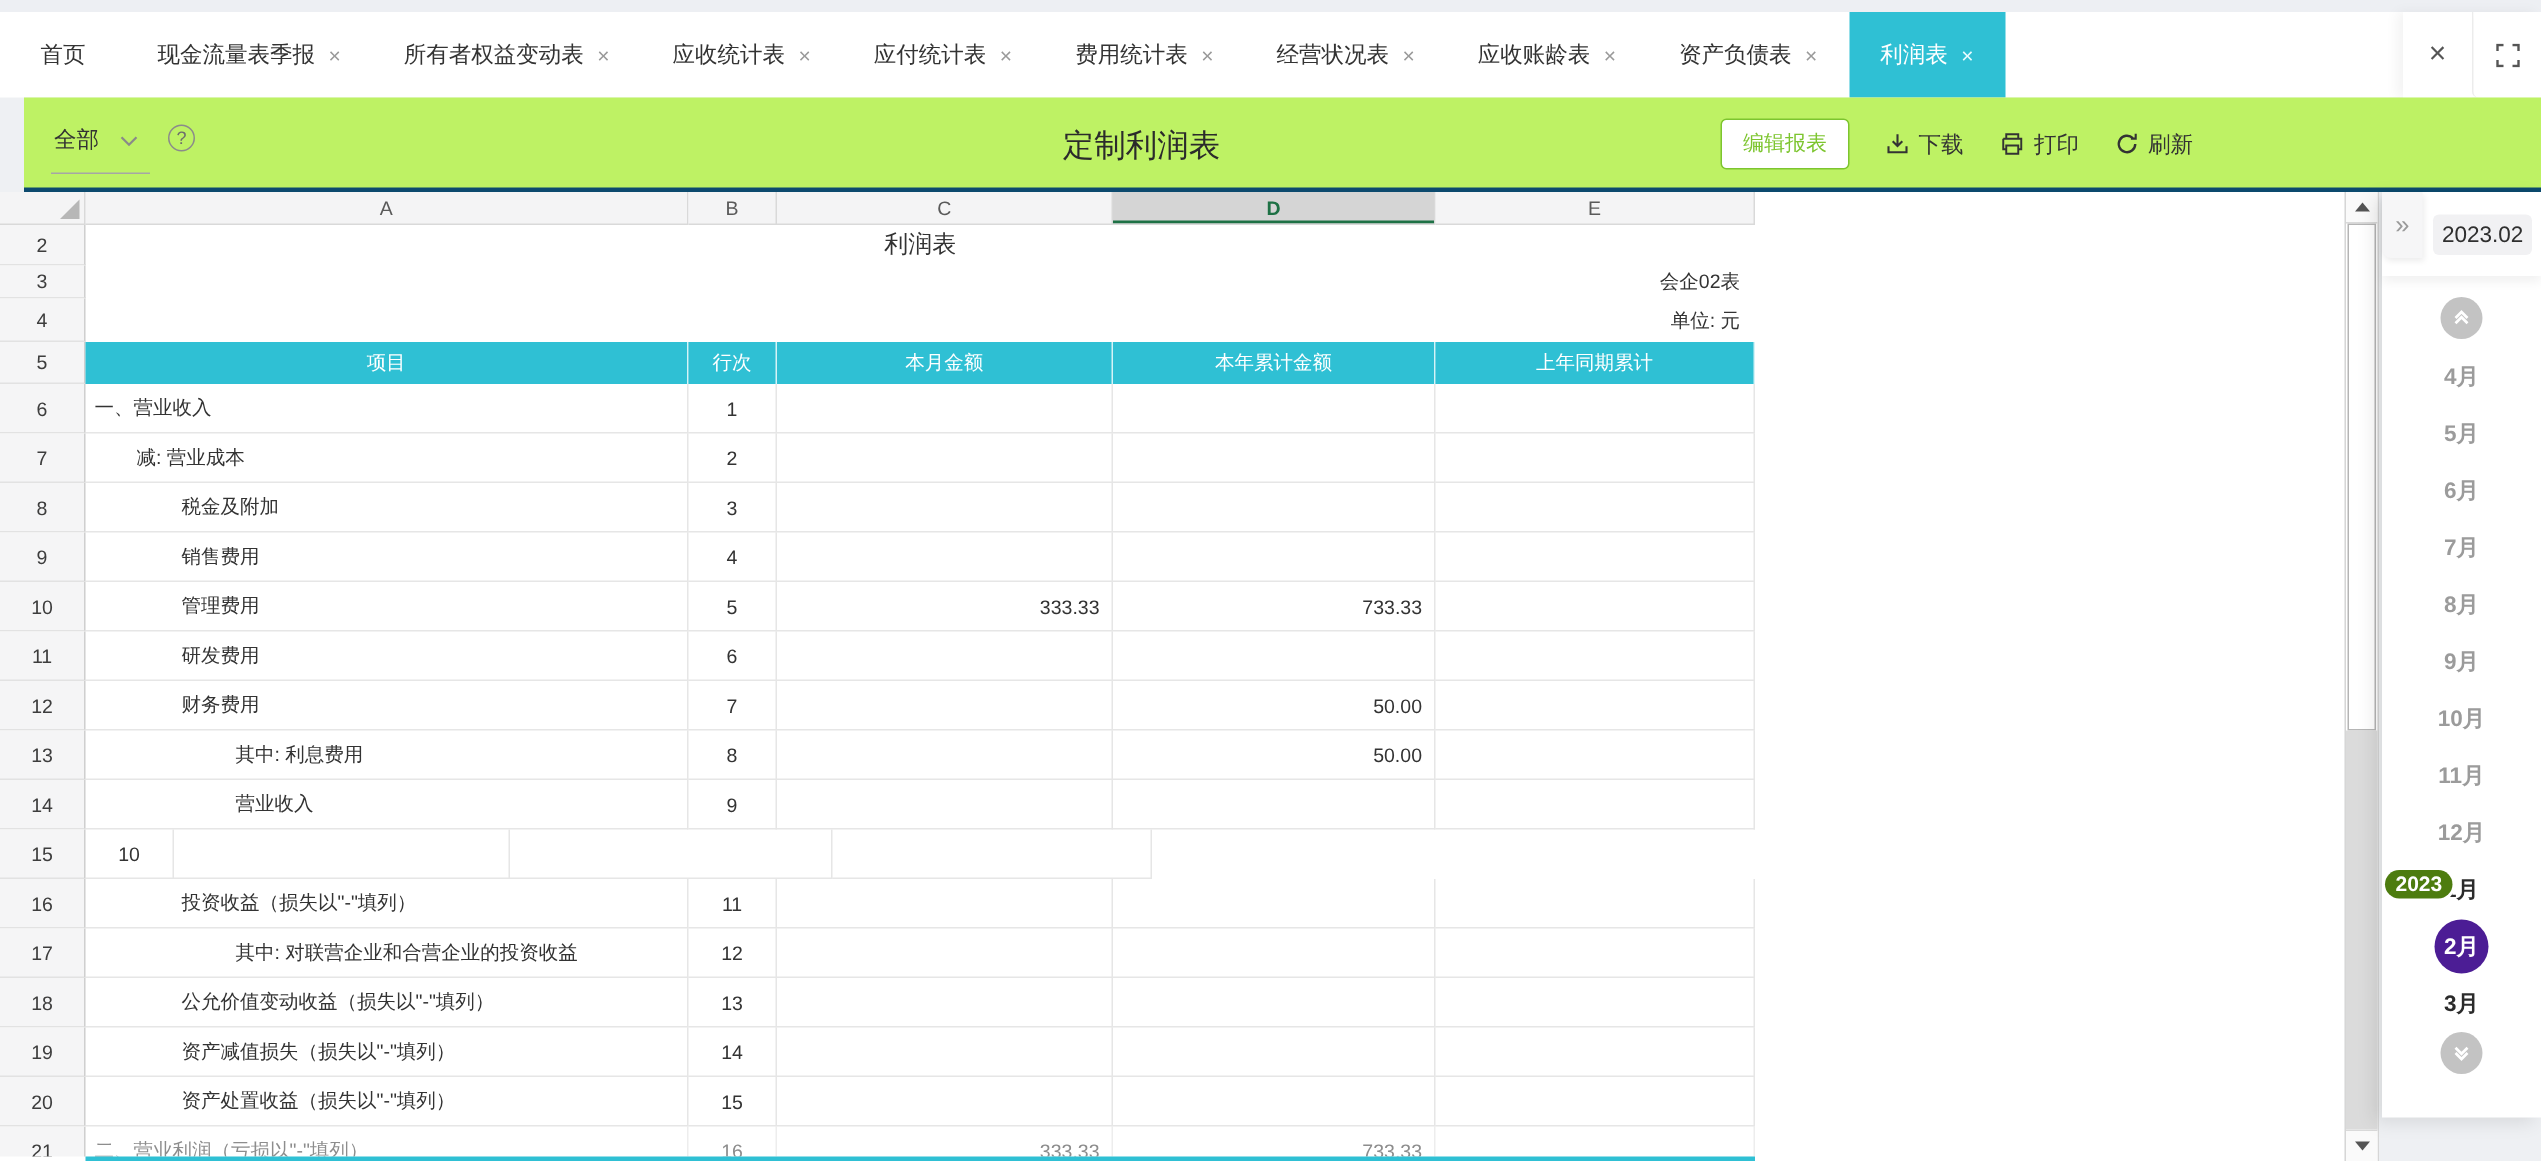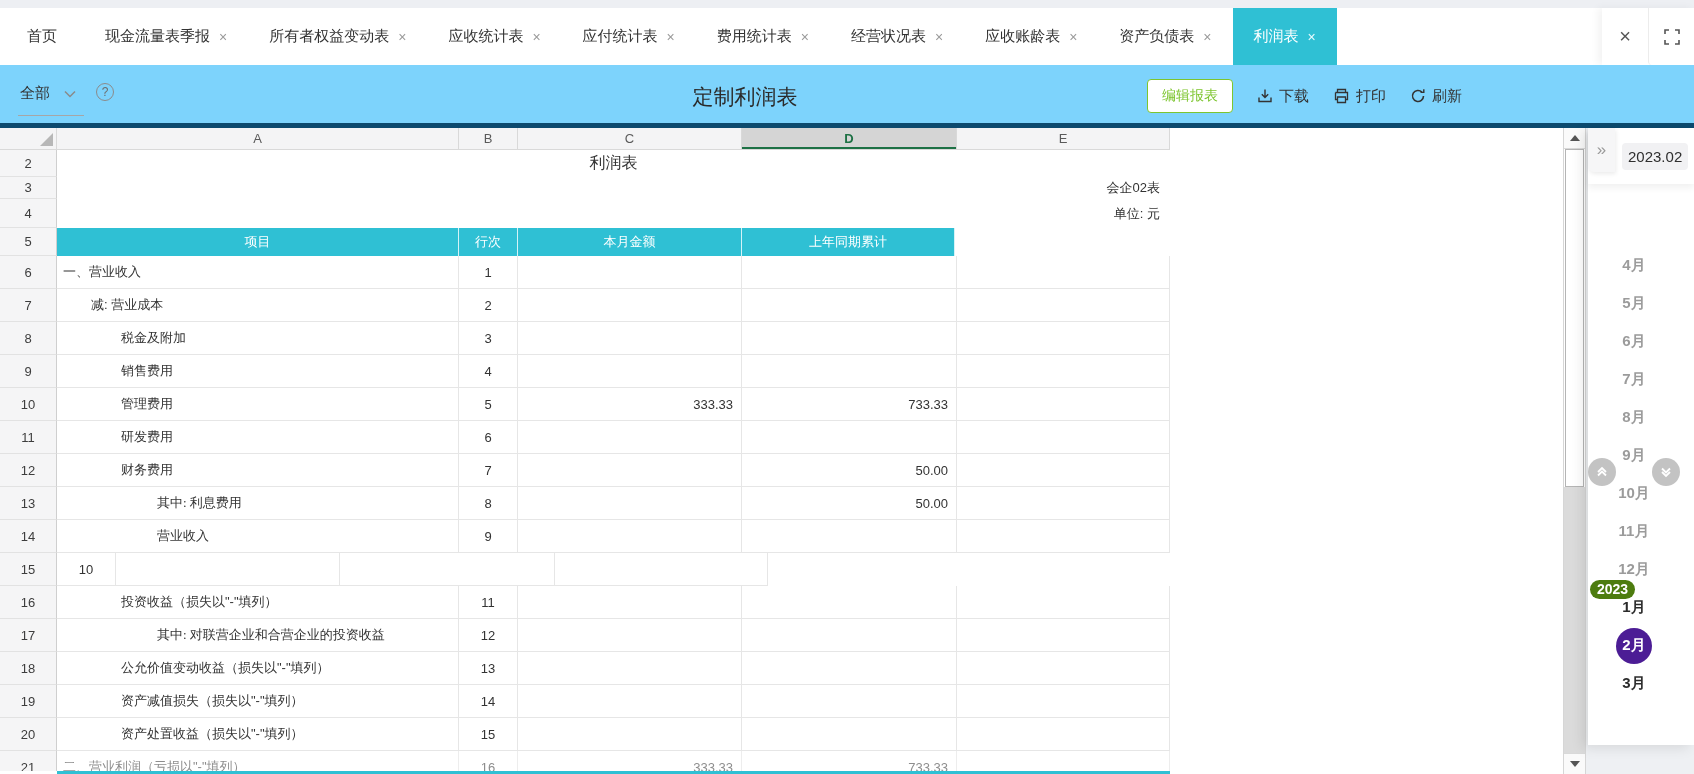--- a/index.html
+++ b/index.html
@@ -12,21 +12,21 @@
   .tab { display:flex; align-items:center; gap:9px; padding:0 21px; font-size:15px; color:#333; cursor:default; white-space:nowrap; }
   .tab:first-child { padding:0 27px; }
   .tab .tab-x { color:#9a9a9a; font-size:14px; line-height:1; }
   .tab.active { background:#2fc0d4; color:#fff; }
   .tab.active .tab-x { color:#eafcff; }
   .win-actions { margin-left:auto; display:flex; align-items:stretch; box-shadow:-4px 0 8px rgba(0,0,0,.05); }
   .win-close { width:46px; display:flex; align-items:center; justify-content:center; font-size:20px; color:#555; background:#fff; }
   .fs-card { width:46px; display:flex; align-items:center; justify-content:center; background:#fff; border-left:1px solid #ececec; border-radius:0 0 0 4px; }
 
   
-  .toolbar { position:absolute; top:65px; left:0; right:0; height:63px; background:#7dd3fc; border-bottom:5px solid #0c4a6e; }
+  .toolbar { position:absolute; top:65px; left:16px; right:0; height:63px; background:#bef264; border-bottom:3px solid #0c4a6e; }
   .filter { position:absolute; left:18px; top:17px; display:flex; align-items:flex-start; gap:12px; }
   .filter-select { display:flex; align-items:center; gap:14px; padding:2px 8px 12px 2px; border-bottom:1px solid #a6a6a6; font-size:15px; color:#333; }
   .help-circle { margin-top:1px; width:18px; height:18px; border:1px solid #8b8b8b; border-radius:50%; display:flex; align-items:center; justify-content:center; font-size:12px; color:#6d6d6d; }
   .sheet-title { position:absolute; left:0; width:1490px; top:18px; text-align:center; font-size:21px; color:#2b2b2b; }
   .tool-right { position:absolute; right:232px; top:14px; display:flex; align-items:center; gap:24px; }
   .edit-btn { border:1px solid #7dc52f; color:#7dc52f; background:#fff; border-radius:4px; padding:7px 14px; font-size:14px; }
   .tool-link { display:flex; align-items:center; gap:6px; font-size:15px; color:#333; }
   .tool-link svg { display:block; }
 
   
@@ -42,42 +42,42 @@
   .gut { width:57px; background:#f5f5f6; border-right:1px solid #cfcfcf; border-bottom:1px solid #e2e2e2; display:flex; align-items:center; justify-content:center; font-size:13px; color:#3d3d3d; flex:none; }
   .span-cell { width:1113px; display:flex; align-items:center; font-size:13px; color:#333; }
   .span-cell.center { justify-content:center; font-size:16px; }
   .span-cell.right { justify-content:flex-end; padding-right:10px; }
   .hrow { height:28px; }
   .th { background:#2fc0d4; color:#fff; font-size:13px; display:flex; align-items:center; justify-content:center; border-right:1px solid rgba(255,255,255,.8); flex:none; }
   .body-row { height:33px; }
   .cell { border-right:1px solid #e6e6e6; border-bottom:1px solid #e6e6e6; font-size:13px; color:#333; display:flex; align-items:center; flex:none; }
   .cell.num { justify-content:flex-end; padding-right:8px; }
   .cell.ctr { justify-content:center; }
-  .lv0 { padding-left:6px; } .lv1 { padding-left:34px; } .lv2 { padding-left:64px; } .lv3 { padding-left:100px;font-family:Liberation Serif, serif; }
+  .lv0 { padding-left:6px; } .lv1 { padding-left:34px; } .lv2 { padding-left:64px; } .lv3 { padding-left:100px; }
   .partial-row { height:20px; overflow:hidden; }
   .partial-row .gut, .partial-row .cell { height:33px; }
   .partial-row .cell { color:#8d8d8d; border-color:#ededed; }
   .tealbar { position:absolute; left:57px; bottom:0; width:1113px; height:3px; background:#2fc0d4; }
 
   
   .vscroll { position:absolute; top:128px; left:1563px; width:23px; bottom:0; background:#fff; border-left:1px solid #d6d6d6; border-right:1px solid #d6d6d6; }
   .vs-btn { position:absolute; left:0; right:0; height:21px; background:#fafafa; display:flex; align-items:center; justify-content:center; }
   .vs-btn.up { top:0; border-bottom:1px solid #d9d9d9; }
   .vs-btn.dn { bottom:0; border-top:1px solid #d9d9d9; }
   .tri-up { width:0; height:0; border-left:5px solid transparent; border-right:5px solid transparent; border-bottom:6px solid #555; }
   .tri-dn { width:0; height:0; border-left:5px solid transparent; border-right:5px solid transparent; border-top:6px solid #555; }
   .vs-thumb { position:absolute; top:21px; left:1px; right:1px; height:338px; background:#fff; border:1px solid #b5b5b5; }
   .vs-rest { position:absolute; top:359px; bottom:21px; left:0; right:0; background:#dbdbdb; }
 
   
   .period { position:absolute; top:128px; left:1588px; width:106px; height:617px; background:#fff; box-shadow:-5px 3px 12px rgba(0,0,0,.10); }
   .p-head { height:56px; display:flex; align-items:center; box-shadow:0 4px 7px rgba(0,0,0,.06); position:relative; }
   .collapse-tab { width:27px; height:44px; align-self:flex-start; background:#f6f6f7; border-radius:0 0 0 6px; display:flex; align-items:center; justify-content:center; color:#9a9a9a; font-size:17px; box-shadow:1px 2px 4px rgba(0,0,0,.08); }
   .period-chip { margin-left:7px; background:#f1f1f3; border-radius:4px; padding:5px 6px; font-size:15px; color:#2f2f2f; }
-  .p-body { position:relative; height:561px; display:flex; align-items:center; padding-top:14px; }
+  .p-body { position:relative; height:561px; display:flex; flex-direction:column; align-items:center; padding-top:14px; }
   .circle-btn { width:28px; height:28px; border-radius:50%; background:#c3c3c3; display:flex; align-items:center; justify-content:center; flex:none; }
   .months { display:flex; flex-direction:column; align-items:center; margin-top:6px; }
   .month { height:38px; display:flex; align-items:center; justify-content:center; font-size:15px; font-weight:bold; }
   .month.past { color:#9b9b9b; }
   .month.current { color:#2b2b2b; }
   .month.selected { width:36px; height:36px; margin:1px 0; background:#4c1d95; color:#fff; border-radius:50%; }
   .year-badge { position:absolute; left:2px; top:396px; background:#4d7c0f; color:#fff; font-size:14px; font-weight:bold; height:19px; line-height:19px; padding:0 7px; border-radius:10px; box-shadow:0 0 0 2px #fff; }
 </style>
 </head>
 <body>
@@ -191,20 +191,21 @@
     <div class="row" style="height:29px">
       <div class="gut">4</div>
       <div class="span-cell right">单位: 元</div>
     </div>
 
     <div class="row hrow">
       <div class="gut">5</div>
       <div class="th c-a">项目</div>
       <div class="th c-b">行次</div>
       <div class="th c-c">本月金额</div>
+      <div class="th c-d">本年累计金额</div>
       <div class="th c-e">上年同期累计</div>
     </div>
 
     <div class="row body-row">
       <div class="gut">6</div>
       <div class="cell c-a lv0">一、营业收入</div>
       <div class="cell c-b ctr">1</div>
       <div class="cell c-c num"></div>
       <div class="cell c-d num"></div>
       <div class="cell c-e num"></div>

